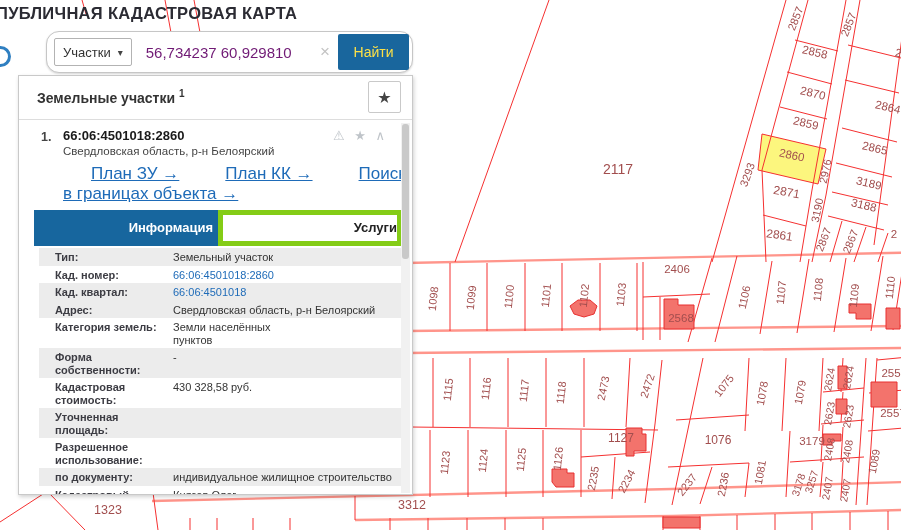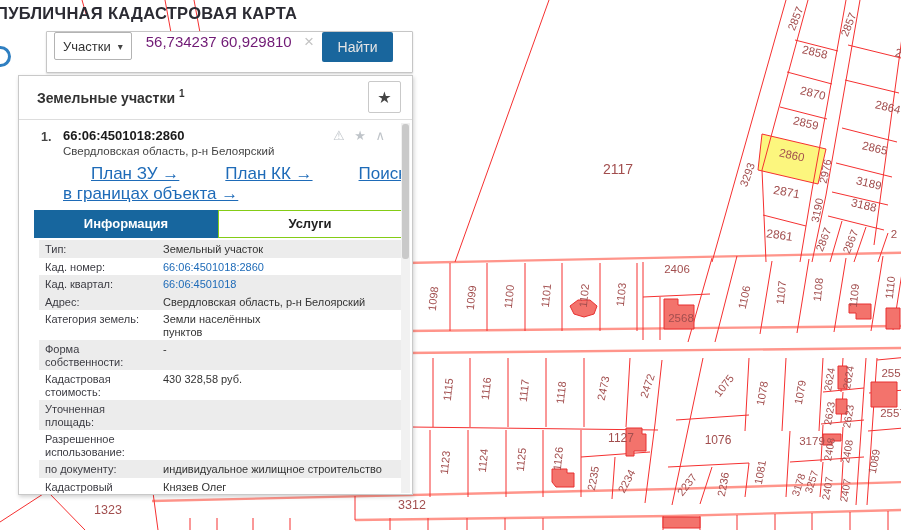--- a/index.html
+++ b/index.html
@@ -4,56 +4,56 @@
 <style>
   html,body{margin:0;padding:0;background:#fff;}
   .stage{position:relative;width:901px;height:530px;overflow:hidden;background:#fff;
          font-family:"Liberation Sans",sans-serif;}
   svg{position:absolute;left:0;top:0;}
   svg text{font-family:"Liberation Sans",sans-serif;}
   .page-title{position:absolute;left:-4px;top:4px;font-size:16.5px;font-weight:bold;
               color:#2b2b33;letter-spacing:.3px;white-space:nowrap;}
   
   .searchbar{position:absolute;left:46px;top:31px;width:367px;height:42px;background:#fff;
-             border:1px solid #c6c6c6;border-radius:1px;box-shadow:0 1px 2px rgba(0,0,0,.15);
-             display:flex;align-items:flex-start;box-sizing:border-box;}
+             border:1px solid #c6c6c6;border-radius:13px;box-shadow:0 1px 2px rgba(0,0,0,.15);
+             display:flex;align-items:center;box-sizing:border-box;}
   .edge-icon{position:absolute;left:-10px;top:46px;width:15px;height:15px;border:3px solid #2f7fc1;
              border-radius:50%;background:#fff;}
   .dropdown{margin-left:7px;height:26px;border:1px solid #b3b3b3;border-radius:2px;background:#fff;
             display:flex;align-items:center;padding:0 8px;font-size:13px;color:#333;cursor:pointer;}
   .dropdown .caret{margin-left:7px;font-size:10px;color:#444;}
   .query{flex:1;border:none;outline:none;font-size:15px;color:#701a75;margin-left:12px;min-width:0;
          font-family:"Liberation Sans",sans-serif;background:transparent;}
   .clear{color:#c3c3c3;font-size:17px;margin:0 8px;cursor:pointer;}
-  .find{width:71px;height:30px;margin-right:19px;background:#19669d;color:#e5e5e5;border:none;
+  .find{width:71px;height:36px;margin-right:3px;background:#19669d;color:#fde047;border:none;
         border-radius:2px;font-size:14px;font-family:"Liberation Sans",sans-serif;cursor:pointer;}
   
   .panel{position:absolute;left:18px;top:75px;width:395px;height:420px;background:#fff;
          border:1px solid #c9c9c9;box-shadow:1px 2px 4px rgba(0,0,0,.18);box-sizing:border-box;overflow:hidden;}
   .panel-head{position:relative;height:43px;border-bottom:1px solid #ddd;}
   .ptitle{position:absolute;left:18px;top:12px;font-size:14px;font-weight:bold;color:#333;}
   .ptitle sup{font-size:10px;}
   .fav{position:absolute;right:11px;top:5px;width:33px;height:32px;background:#fff;
        border:1px solid #c9c9c9;border-radius:2px;color:#444;font-size:16px;cursor:pointer;}
   .card{position:relative;padding-top:8px;}
   .card-top{position:relative;padding-left:22px;}
   .idx{position:absolute;left:22px;top:2px;font-size:12.5px;font-weight:bold;color:#444;}
   .cadnum{margin-left:22px;font-size:13px;font-weight:bold;color:#1a1a1a;}
   .sub{margin-left:22px;font-size:11.5px;color:#444;margin-top:2px;}
   .cicons{position:absolute;right:24px;top:0;color:#bfc4c9;font-size:13px;letter-spacing:3px;}
   .links{margin:7px 0 6px 44px;}
   .links a{font-size:17px;color:#1e6bb8;margin-right:18px;margin-left:28px;}
   .tabs{display:flex;margin:0 10px 0 15px;}
-  .tab{flex:1;height:26px;line-height:26px;text-align:center;font-size:13px;font-weight:bold;
-       color:#222;background:#fff;border:1px solid #84cc16;cursor:pointer;}
+  .tab{flex:1;height:26px;line-height:26px;text-align:right;font-size:13px;font-weight:bold;
+       color:#222;background:#fff;border:5px solid #84cc16;cursor:pointer;}
   .tab.active{background:#17669e;color:#fff;border-color:#17669e;}
   .table{margin:2px 10px 0 20px;font-size:11px;}
   .row{display:flex;padding:3px 0 2px 0;}
   .row.alt{background:#ececec;}
-  .rlabel{width:118px;padding-left:6px;font-weight:normal;color:#3c3c43;line-height:12.5px;white-space:pre-line;}
+  .rlabel{width:118px;padding-left:16px;font-weight:bold;color:#3c3c43;line-height:12.5px;white-space:pre-line;}
   .rvalue{flex:1;color:#333;line-height:12.5px;white-space:pre-line;}
   .rvalue.link{color:#1e6bb8;}
   .scrollbar{position:absolute;right:2px;top:47px;width:9px;height:370px;background:#f1f1f1;}
   .thumb{position:absolute;left:1px;top:1px;width:7px;height:135px;background:#c9c9c9;border-radius:3px;}
 </style>
 </head>
 <body>
 
 <div class="stage">
 

